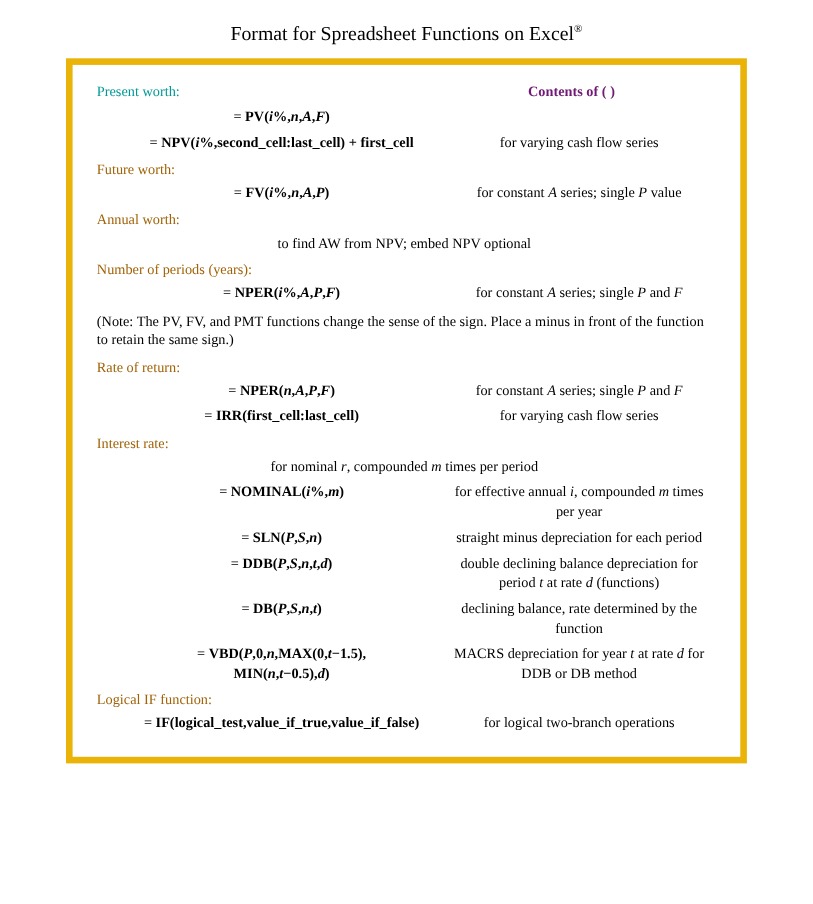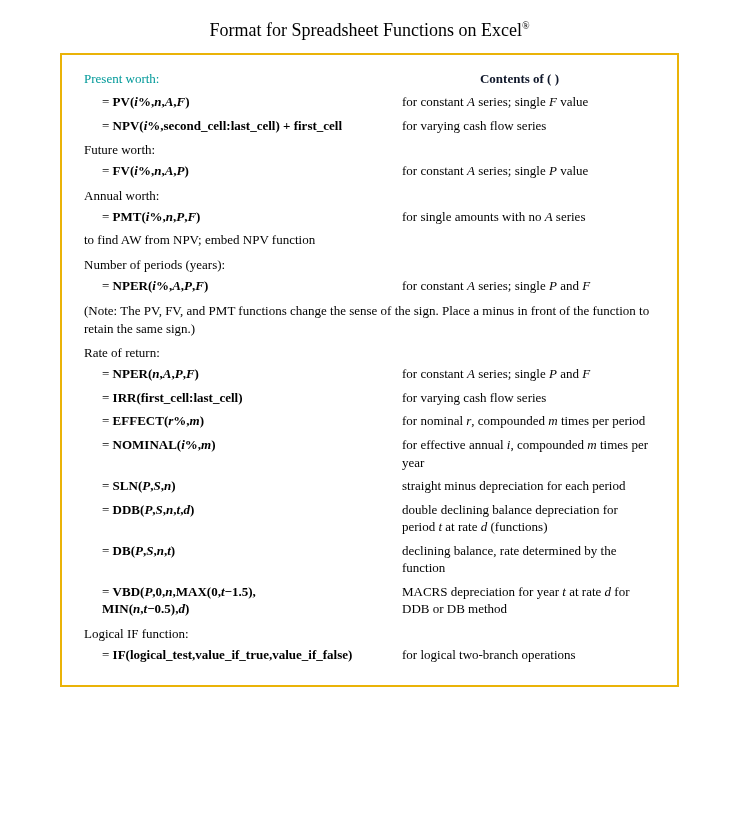--- a/index.html
+++ b/index.html
@@ -18,61 +18,62 @@
     text-align: center;
     font-size: 18px;
     font-weight: normal;
     margin-bottom: 12px;
   }
   .reg {
     font-size: 10px;
     vertical-align: super;
   }
   .box {
-    border: 2px solid #eab308;
+    border: 6px solid #eab308;
     margin: 0 60px;
     padding: 16px 22px 16px 22px;
   }
   .row {
     display: flex;
     align-items: flex-start;
     margin-bottom: 6px;
     line-height: 1.35;
+    text-align: center;
   }
   .func-col {
     width: 300px;
     flex-shrink: 0;
     padding-left: 18px;
   }
   .desc-col {
     flex: 1;
     padding-right: 4px;
   }
   .section-head {
-    color: #000000;
+    color: #a16207;
     margin-top: 8px;
     margin-bottom: 4px;
   }
   .section-head:first-child {
     margin-top: 0;
   }
   .header-row {
     display: flex;
     margin-bottom: 6px;
   }
   .header-left {
     width: 300px;
     flex-shrink: 0;
     color: #009999;
   }
   .header-right {
     flex: 1;
     text-align: center;
     font-weight: bold;
-    color: #0f172a;
+    color: #701a75;
   }
   .note {
     margin: 8px 0 8px 0;
     line-height: 1.35;
   }
 
   
   .fb { font-weight: bold; }          
   .fi { font-style: italic; }          
   .fbi { font-weight: bold; font-style: italic; } 
@@ -88,62 +89,57 @@
 
   <div class="box">
 
     <div class="header-row">
       <div class="header-left">Present worth:</div>
       <div class="header-right">Contents of ( )</div>
     </div>
 
     <div class="row">
       <div class="func-col"><span>= </span><span class="fb">PV(</span><span class="fbi">i</span><span class="fb">%,</span><span class="fbi">n</span><span class="fb">,</span><span class="fbi">A</span><span class="fb">,</span><span class="fbi">F</span><span class="fb">)</span></div>
-      <div class="desc-col"><span>for constant </span><span class="fi">A</span><span> series; single </span><span class="fi">F</span><span> value</span></div>
     </div>
     <div class="row">
       <div class="func-col"><span>= </span><span class="fb">NPV(</span><span class="fbi">i</span><span class="fb">%,second_cell:last_cell) + first_cell</span></div>
       <div class="desc-col"><span>for varying cash flow series</span></div>
     </div>
 
     <div class="section-head">Future worth:</div>
     <div class="row">
       <div class="func-col"><span>= </span><span class="fb">FV(</span><span class="fbi">i</span><span class="fb">%,</span><span class="fbi">n</span><span class="fb">,</span><span class="fbi">A</span><span class="fb">,</span><span class="fbi">P</span><span class="fb">)</span></div>
       <div class="desc-col"><span>for constant </span><span class="fi">A</span><span> series; single </span><span class="fi">P</span><span> value</span></div>
     </div>
 
     <div class="section-head">Annual worth:</div>
     <div class="row">
-      <div class="func-col"><span>= </span><span class="fb">PMT(</span><span class="fbi">i</span><span class="fb">%,</span><span class="fbi">n</span><span class="fb">,</span><span class="fbi">P</span><span class="fb">,</span><span class="fbi">F</span><span class="fb">)</span></div>
-      <div class="desc-col"><span>for single amounts with no </span><span class="fi">A</span><span> series</span></div>
-    </div>
-    <div class="row">
-      <div class="desc-col"><span>to find AW from NPV; embed NPV function</span></div>
+      <div class="desc-col"><span>to find AW from NPV; embed NPV optional</span></div>
     </div>
 
     <div class="section-head">Number of periods (years):</div>
     <div class="row">
       <div class="func-col"><span>= </span><span class="fb">NPER(</span><span class="fbi">i</span><span class="fb">%,</span><span class="fbi">A</span><span class="fb">,</span><span class="fbi">P</span><span class="fb">,</span><span class="fbi">F</span><span class="fb">)</span></div>
       <div class="desc-col"><span>for constant </span><span class="fi">A</span><span> series; single </span><span class="fi">P</span><span> and </span><span class="fi">F</span></div>
     </div>
 
     <div class="note">(Note: The PV, FV, and PMT functions change the sense of the sign. Place a minus in front of the function to retain the same sign.)</div>
 
     <div class="section-head">Rate of return:</div>
     <div class="row">
       <div class="func-col"><span>= </span><span class="fb">NPER(</span><span class="fbi">n</span><span class="fb">,</span><span class="fbi">A</span><span class="fb">,</span><span class="fbi">P</span><span class="fb">,</span><span class="fbi">F</span><span class="fb">)</span></div>
       <div class="desc-col"><span>for constant </span><span class="fi">A</span><span> series; single </span><span class="fi">P</span><span> and </span><span class="fi">F</span></div>
     </div>
     <div class="row">
       <div class="func-col"><span>= </span><span class="fb">IRR(first_cell:last_cell)</span></div>
       <div class="desc-col"><span>for varying cash flow series</span></div>
     </div>
 
+    <div class="section-head">Interest rate:</div>
     <div class="row">
-      <div class="func-col"><span>= </span><span class="fb">EFFECT(</span><span class="fbi">r</span><span class="fb">%,</span><span class="fbi">m</span><span class="fb">)</span></div>
       <div class="desc-col"><span>for nominal </span><span class="fi">r</span><span>, compounded </span><span class="fi">m</span><span> times per period</span></div>
     </div>
     <div class="row">
       <div class="func-col"><span>= </span><span class="fb">NOMINAL(</span><span class="fbi">i</span><span class="fb">%,</span><span class="fbi">m</span><span class="fb">)</span></div>
       <div class="desc-col"><span>for effective annual </span><span class="fi">i</span><span>, compounded </span><span class="fi">m</span><span> times per year</span></div>
     </div>
 
     <div class="row">
       <div class="func-col"><span>= </span><span class="fb">SLN(</span><span class="fbi">P</span><span class="fb">,</span><span class="fbi">S</span><span class="fb">,</span><span class="fbi">n</span><span class="fb">)</span></div>
       <div class="desc-col"><span>straight minus depreciation for each period</span></div>

